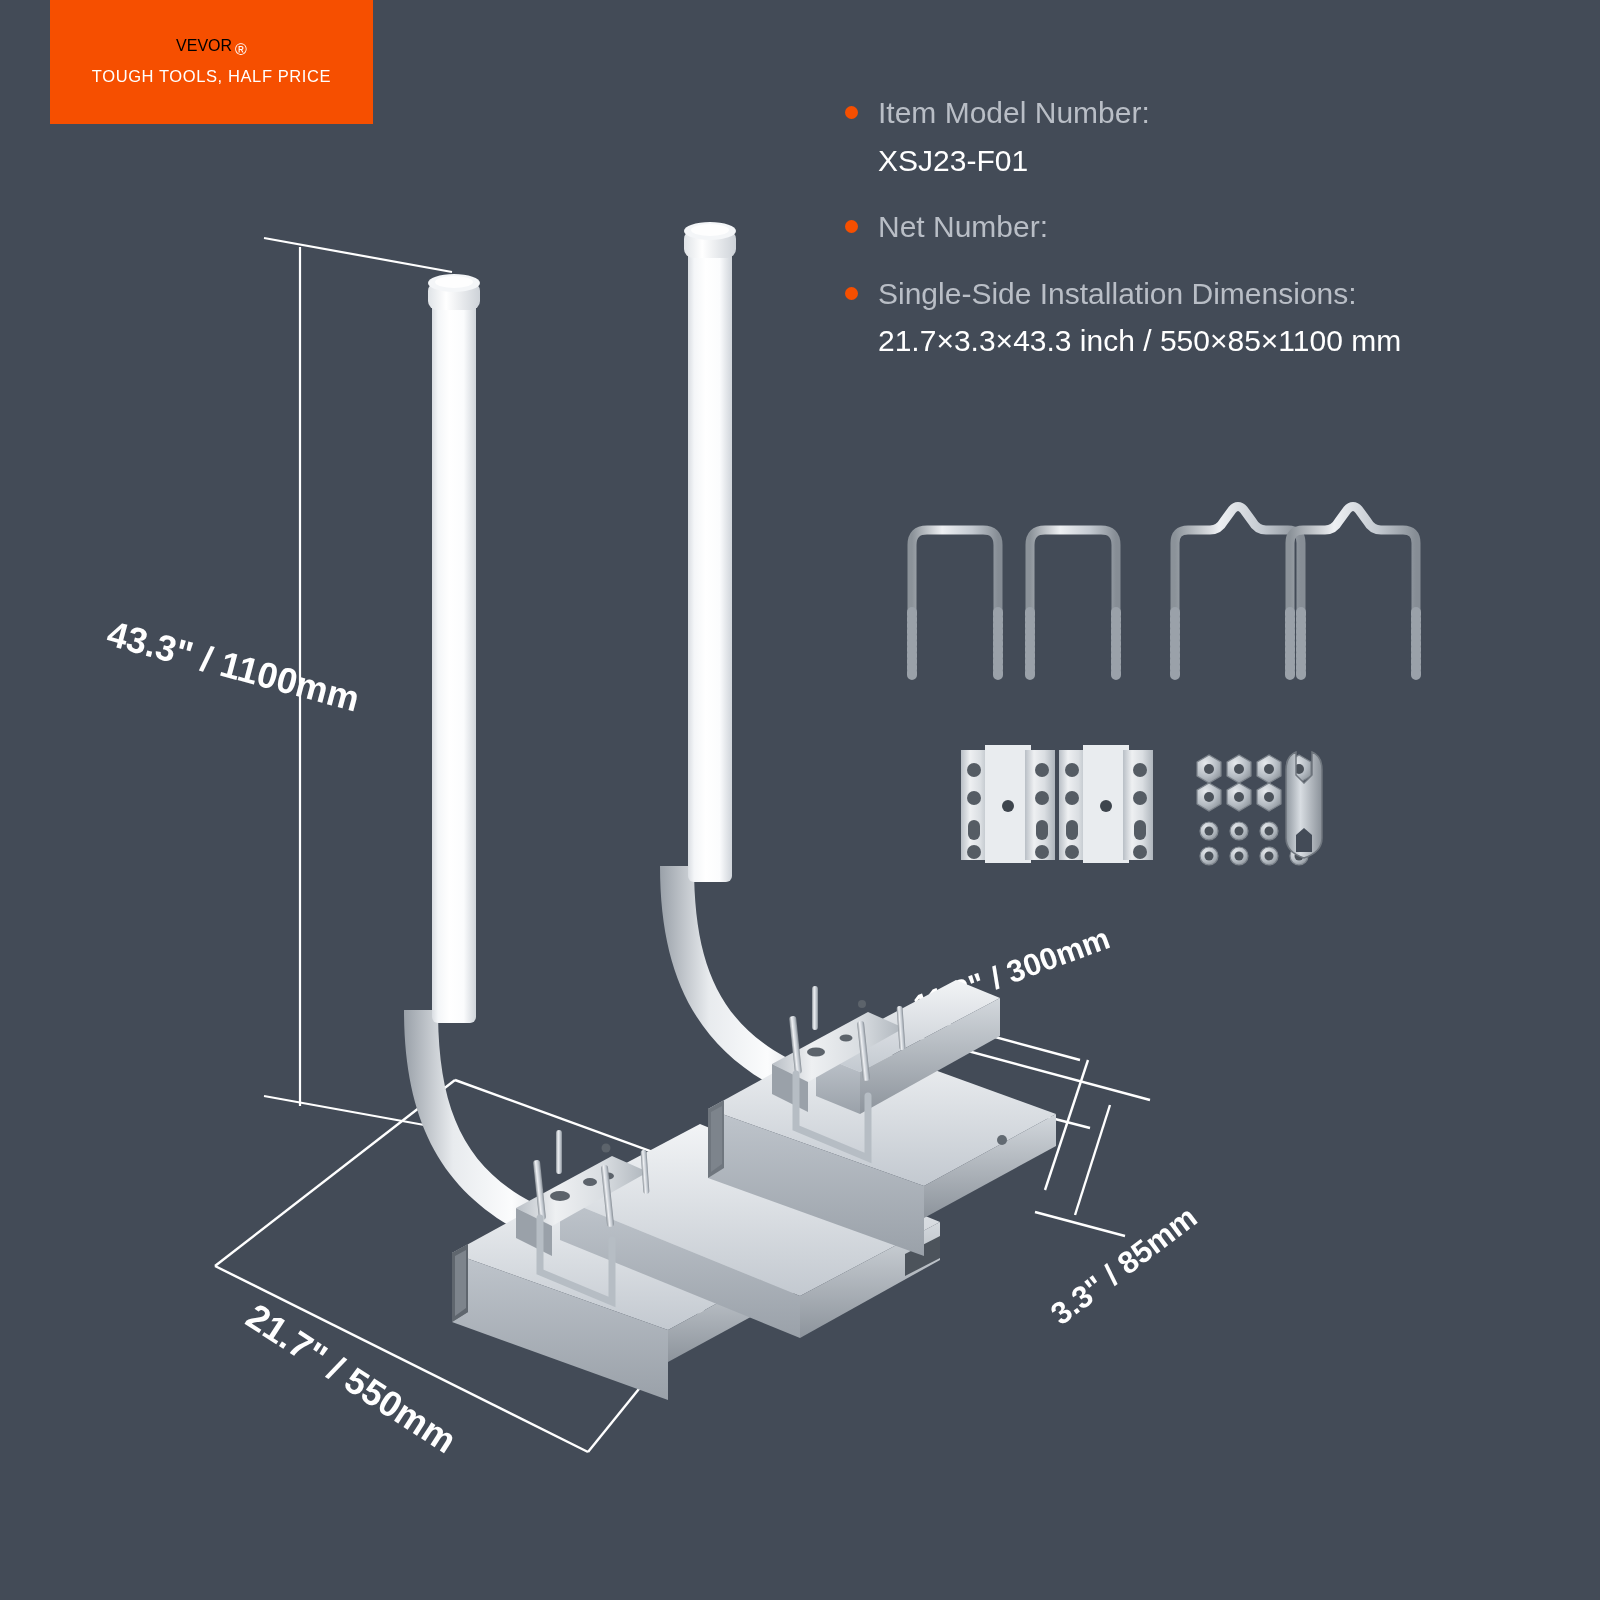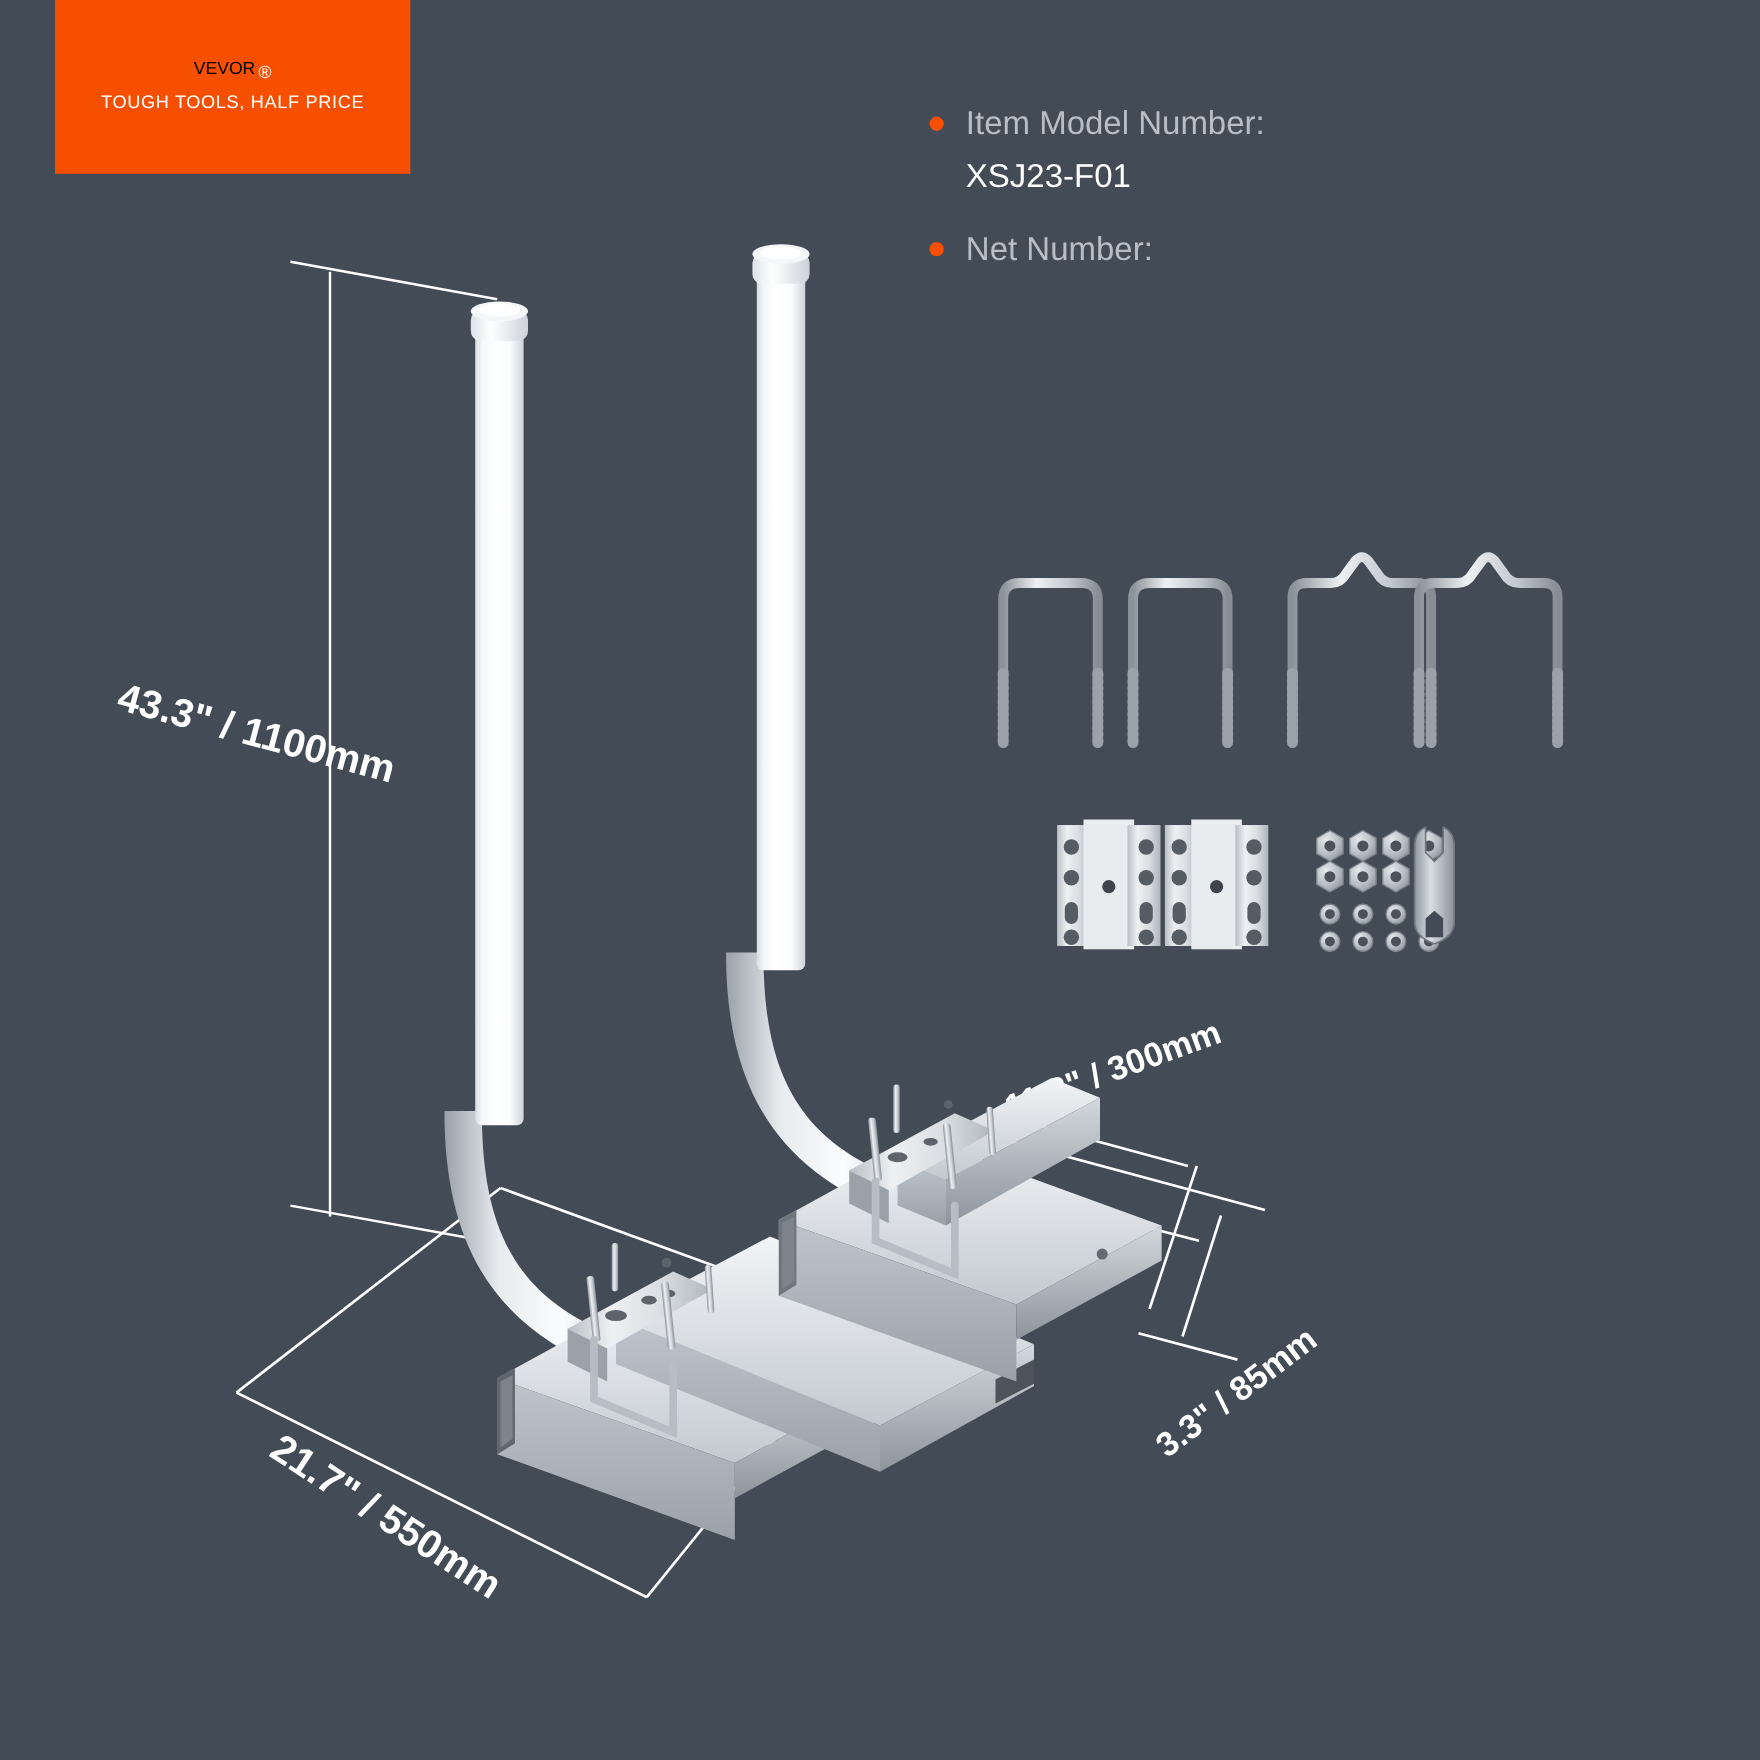--- a/index.html
+++ b/index.html
@@ -22,21 +22,21 @@
     background: #434b57;
     overflow: hidden;
   }
 
   
   #brand-logo {
     position: absolute;
     left: 50px;
     top: 0px;
     width: 323px;
-    height: 158px;
+    height: 124px;
     background: #f64f00;
     display: flex;
     flex-direction: column;
     align-items: center;
     justify-content: center;
   }
   #brand-wordmark-row {
     display: flex;
     align-items: flex-start;
     line-height: 1;
@@ -154,20 +154,25 @@
       <span class="spec-bullet"></span>
       <span class="spec-label">Item Model Number:</span>
       <span class="spec-value">XSJ23-F01</span>
     </div>
 
     <div class="spec-item">
       <span class="spec-bullet"></span>
       <span class="spec-label">Net Number:</span>
     </div>
 
+    <div class="spec-item">
+      <span class="spec-bullet"></span>
+      <span class="spec-label">Single-Side Installation Dimensions:</span>
+      <span class="spec-value">21.7×3.3×43.3 inch / 550×85×1100 mm</span>
+    </div>
 
   </div>
 
   <div class="dim-text" id="dim-height-label">43.3" / 1100mm</div>
   <div class="dim-text" id="dim-width-label">21.7" / 550mm</div>
   <div class="dim-text" id="dim-depth-label">11.8" / 300mm</div>
   <div class="dim-text" id="dim-thickness-label">3.3" / 85mm</div>
 
   <svg id="art-layer" viewBox="0 0 1600 1600" xmlns="http://www.w3.org/2000/svg">
     <defs>

